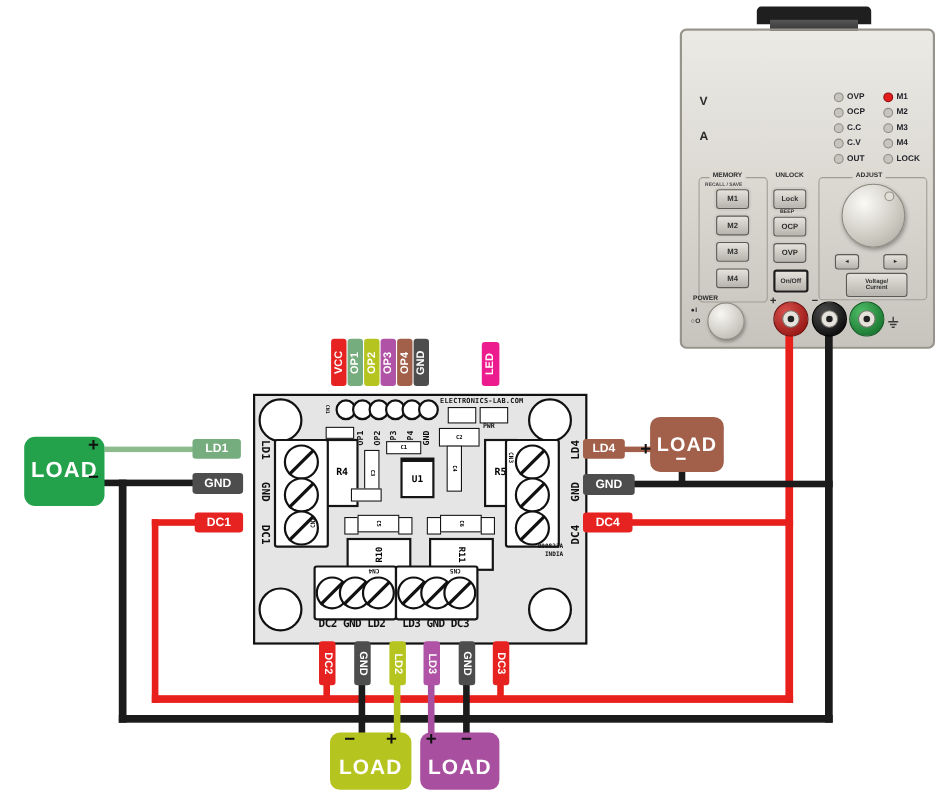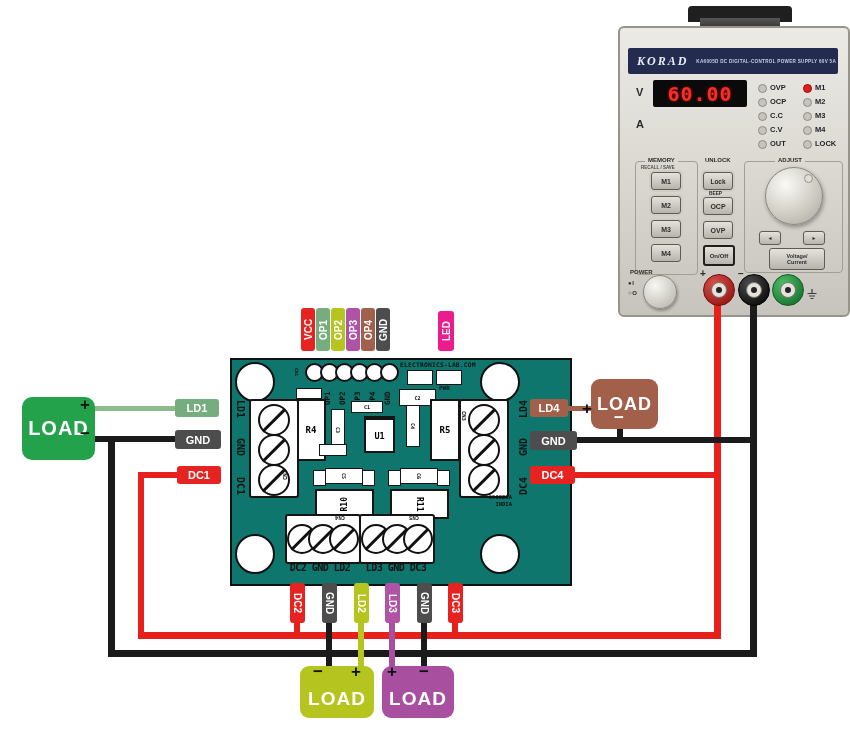--- a/index.html
+++ b/index.html
@@ -16,22 +16,22 @@
   .vup{writing-mode:vertical-rl;transform:rotate(180deg);}
   .vdn{writing-mode:vertical-rl;}
   .c-red{background:#e62320;} .c-gray{background:#4d4d4d;} .c-sage{background:#76ad7e;}
   .c-yg{background:#b5c41e;} .c-orchid{background:#b052a5;} .c-brown{background:#a2604a;}
   .c-pink{background:#ec1b8e;}
   
   .load{position:absolute;z-index:4;color:#fff;font:bold 20px "Liberation Sans",sans-serif;
         letter-spacing:1px;display:flex;align-items:center;justify-content:center;}
   .sign{position:absolute;z-index:5;font:bold 17px "Liberation Sans",sans-serif;color:#111;}
   
-  #pcb{position:absolute;left:230px;top:358px;width:300px;height:224px;background:#0f766e;
-       border:2.5px solid #111;z-index:1;padding-left:38px;}
+  #pcb{position:absolute;left:230px;top:358px;width:300px;height:224px;background:#e5e5e5;
+       border:2.5px solid #111;z-index:1;}
   .hole{position:absolute;border:2.5px solid #111;border-radius:50%;background:#fff;}
   .pad{position:absolute;border:2px solid #111;border-radius:50%;background:#fff;}
   .comp{position:absolute;border:2px solid #151515;background:#fff;}
   .comp.thin{border-width:1.5px;}
   .silk{position:absolute;color:#111;font-family:"DejaVu Sans Mono",monospace;font-weight:bold;}
   .screw{position:absolute;border:2px solid #111;border-radius:50%;background:#fff;}
   .screw::after{content:"";position:absolute;left:-6%;top:46%;width:112%;height:2.5px;
                 background:#111;transform:rotate(-45deg);}
   
   #psu-body{position:absolute;left:618px;top:26px;width:228px;height:287px;border-radius:6px;
@@ -60,29 +60,22 @@
 </head>
 <body>
 
 <div id="canvas">
 
   <div class="abs" style="left:688px;top:6px;width:104px;height:16px;background:#1f1f1f;border-radius:4px 4px 0 0;"></div>
   <div class="abs" style="left:700px;top:18px;width:80px;height:16px;background:linear-gradient(#565656,#242424);"></div>
 
   <div id="psu-body">
 
-    <div class="abs" style="left:8px;top:20px;width:210px;height:26px;background:#232c4f;border-radius:2px;display:flex;align-items:center;">
-      <span style="font:bold italic 12px 'Liberation Serif',serif;color:#e9edfb;letter-spacing:2px;margin-left:9px;">KORAD</span>
-      <span style="font:bold 4.6px 'Liberation Sans',sans-serif;color:#c6cfe8;margin-left:8px;letter-spacing:.3px;">KA6005D  DC  DIGITAL-CONTROL   POWER SUPPLY  60V 5A</span>
-    </div>
 
     <span class="tinytxt" style="left:16px;top:58px;font-size:11px;">V</span>
-    <div class="lcd" style="left:33px;top:52px;width:94px;height:27px;">
-      <span class="seg">60.00</span>
-    </div>
     <span class="tinytxt" style="left:16px;top:90px;font-size:11px;">A</span>
 
     <div class="ind-dot" style="left:138px;top:56px;"></div>
     <span class="ind-label" style="left:150px;top:55px;">OVP</span>
     <div class="ind-dot" style="left:138px;top:70px;"></div>
     <span class="ind-label" style="left:150px;top:69px;">OCP</span>
     <div class="ind-dot" style="left:138px;top:84px;"></div>
     <span class="ind-label" style="left:150px;top:83px;">C.C</span>
     <div class="ind-dot" style="left:138px;top:98px;"></div>
     <span class="ind-label" style="left:150px;top:97px;">C.V</span>
@@ -264,21 +257,21 @@
     <div class="comp thin" style="left:204px;top:10px;width:24px;height:13px;"></div>
     <span class="silk" style="left:207px;top:24px;font-size:6px;">PWR</span>
 
     <div class="comp thin vtxt" style="left:167px;top:29px;width:35px;height:15px;font:bold 5px 'DejaVu Sans Mono',monospace;">
         <span>C2</span>
       </div>
     <div class="comp thin" style="left:64px;top:28px;width:24px;height:9px;"></div>
     <div class="comp vtxt" style="left:64px;top:39px;width:26px;height:58px;font:bold 9px 'DejaVu Sans Mono',monospace;">
         <span>R4</span>
       </div>
-    <div class="comp vtxt" style="left:198px;top:39px;width:26px;height:58px;font:bold 9px 'DejaVu Sans Mono',monospace;justify-content:center;">
+    <div class="comp vtxt" style="left:208px;top:39px;width:26px;height:58px;font:bold 9px 'DejaVu Sans Mono',monospace;justify-content:center;">
         <span>R5</span>
       </div>
     <div class="comp thin vtxt" style="left:119px;top:41px;width:30px;height:10px;font:bold 5px 'DejaVu Sans Mono',monospace;">
         <span>C1</span>
       </div>
     <div class="comp thin vtxt vdn" style="left:99px;top:49px;width:12px;height:40px;font:bold 5px 'DejaVu Sans Mono',monospace;">
         <span>C3</span>
       </div>
     <div class="comp thin vtxt vdn" style="left:174px;top:45px;width:12px;height:40px;font:bold 5px 'DejaVu Sans Mono',monospace;">
         <span>C4</span>

